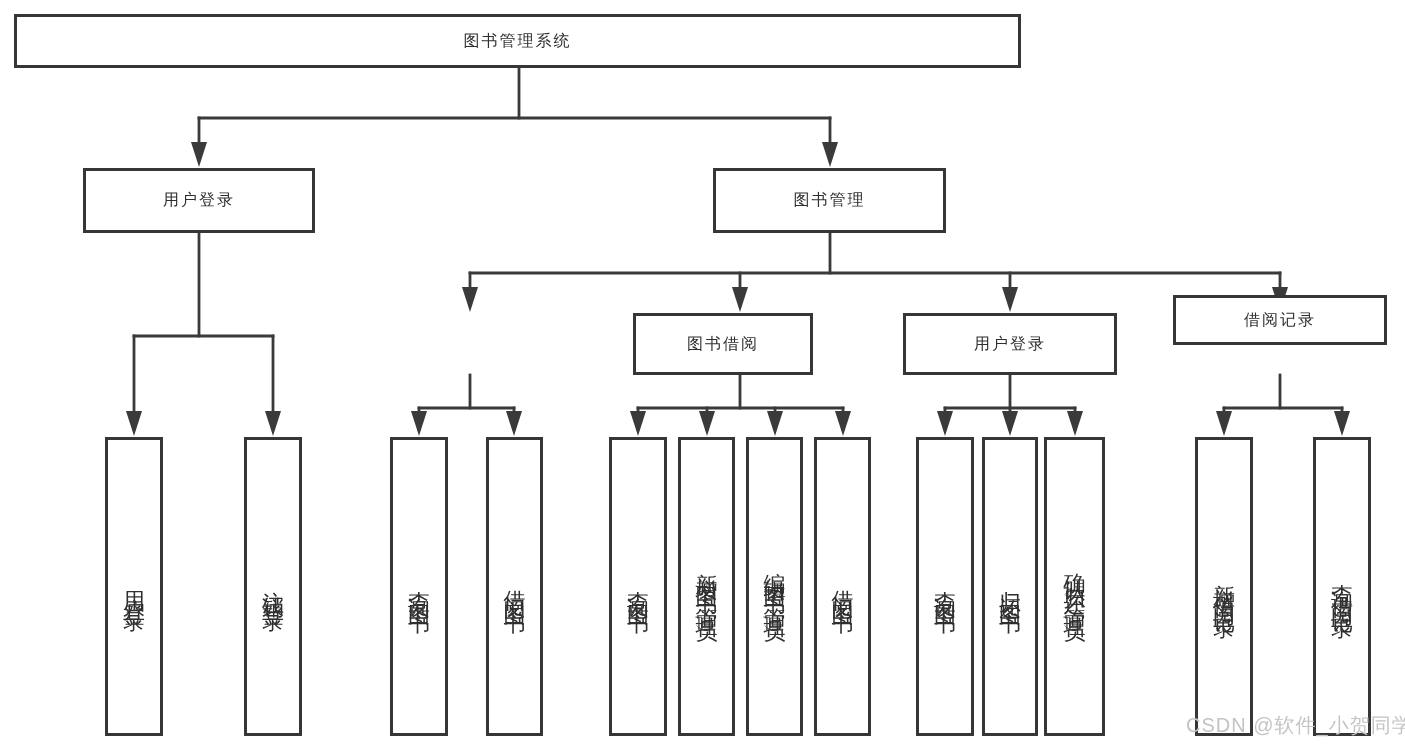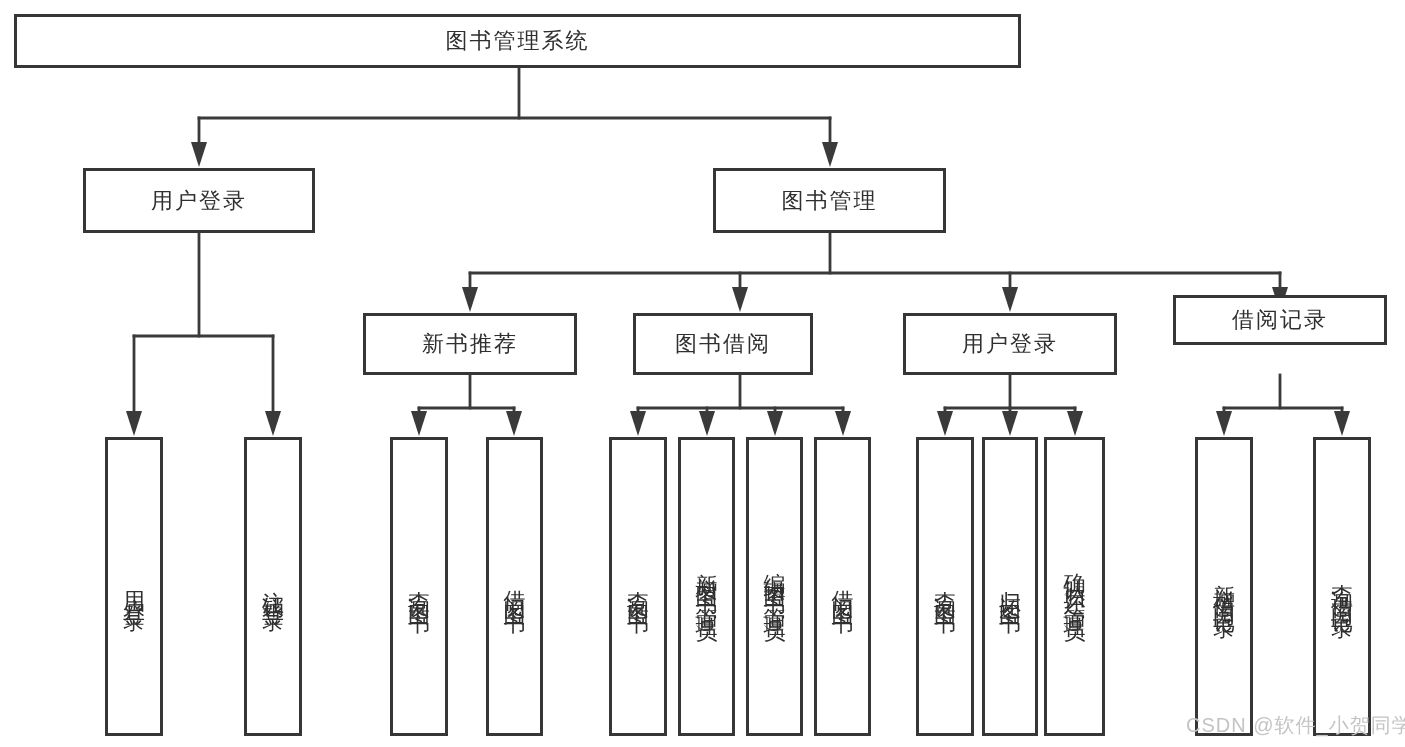--- a/index.html
+++ b/index.html
@@ -8,21 +8,21 @@
   html,body{margin:0;padding:0;background:var(--bg);}
   #canvas{
     position:relative; width:1405px; height:747px; background:var(--bg);
     font-family:"Liberation Sans", sans-serif; color:var(--text); overflow:hidden;
   }
   #edges{position:absolute; left:0; top:0; width:1405px; height:747px;}
   .node{
     position:absolute; box-sizing:border-box; background:#fff;
     border:3px solid var(--border);
     display:flex; align-items:center; justify-content:center;
-    font-size:22px; letter-spacing:2px; white-space:nowrap;
+    font-size:16px; letter-spacing:2px; white-space:nowrap;
   }
   .vnode{
     position:absolute; box-sizing:border-box; background:#fff;
     border:3px solid var(--border);
     display:flex; align-items:center; justify-content:center;
     font-size:22px;
   }
   .vnode > span{
     writing-mode:vertical-rl; text-orientation:mixed;
     letter-spacing:7px; line-height:1.1;
@@ -96,23 +96,20 @@
     <span>图书管理系统</span>
   </div>
 
   <div class="node" style="left:83px;top:168px;width:232px;height:65px;">
     <span>用户登录</span>
   </div>
   <div class="node" style="left:713px;top:168px;width:233px;height:65px;">
     <span>图书管理</span>
   </div>
 
-  <div class="node" style="left:363px;top:313px;width:214px;height:62px;">
-    <span>新书推荐</span>
-  </div>
   <div class="node" style="left:633px;top:313px;width:180px;height:62px;">
     <span>图书借阅</span>
   </div>
   <div class="node" style="left:903px;top:313px;width:214px;height:62px;">
     <span>用户登录</span>
   </div>
   <div class="node" style="left:1173px;top:295px;width:214px;height:50px;">
     <span>借阅记录</span>
   </div>
 

